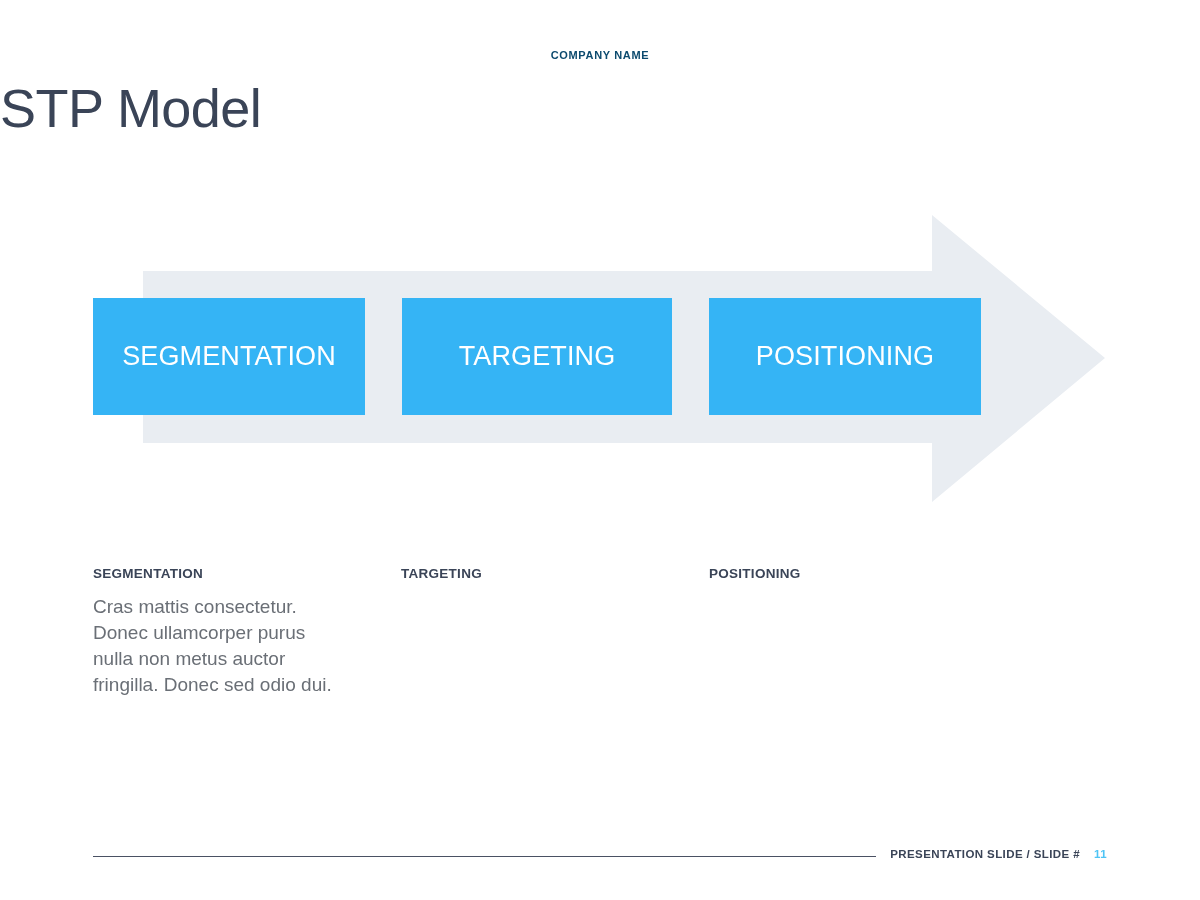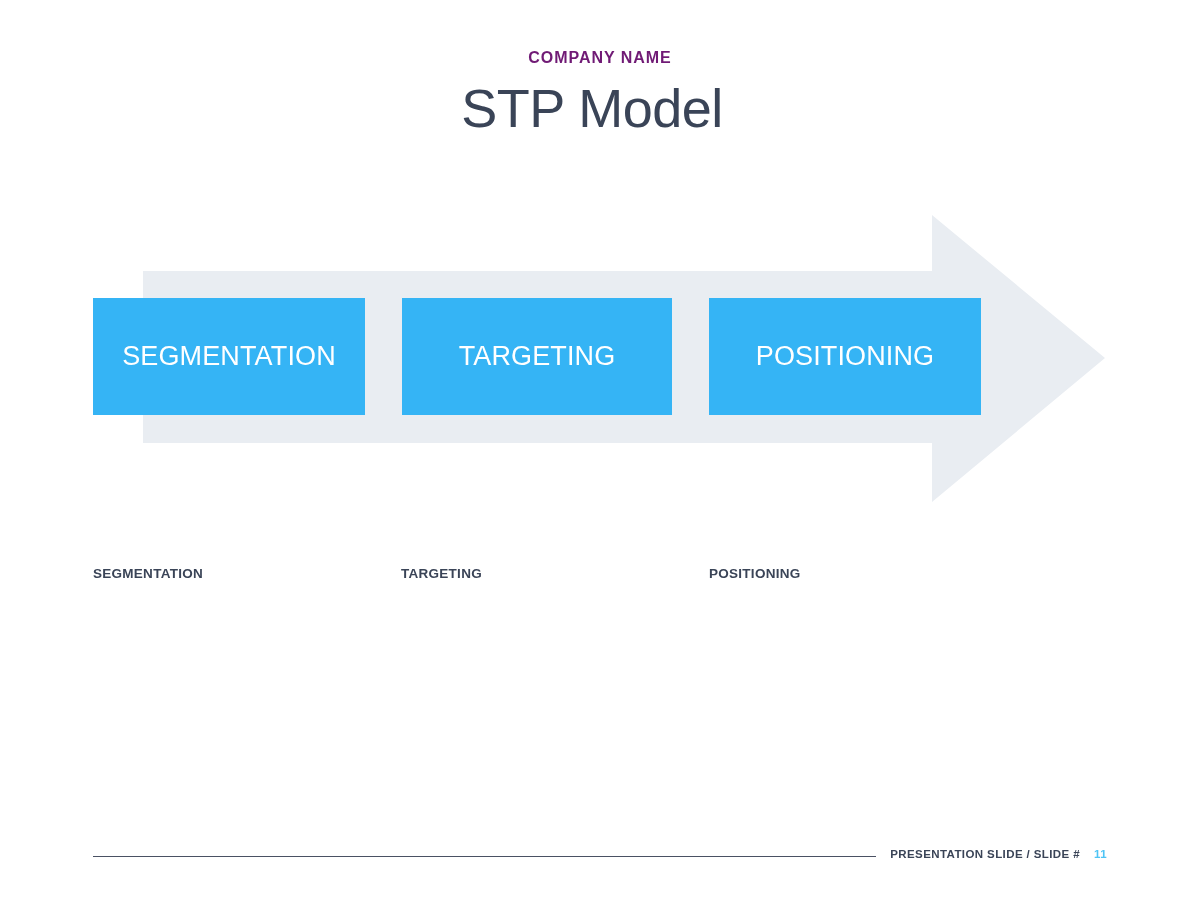--- a/index.html
+++ b/index.html
@@ -21,31 +21,30 @@
     overflow: hidden;
   }
 
   
   .eyebrow {
     position: absolute;
     top: 49px;
     left: 0;
     width: 1200px;
     text-align: center;
-    font-size: 16px;
+    font-size: 11px;
     font-weight: bold;
     letter-spacing: 0.06em;
-    color: #701a75;
+    color: #0c4a6e;
   }
   .slide-title {
     position: absolute;
     top: 76px;
     left: 0;
     width: 1184px;
-    text-align: center;
     font-size: 54px;
     font-weight: normal;
     letter-spacing: -0.01em;
     color: #3a4457;
     line-height: 1.2;
   }
 
   
   .arrow-wrap {
     position: absolute;
@@ -151,20 +150,21 @@
   <div class="stage-box" id="stage-1">
     <span class="stage-label">TARGETING</span>
   </div>
 
   <div class="stage-box" id="stage-2">
     <span class="stage-label">POSITIONING</span>
   </div>
 
   <div class="desc-col" id="desc-0">
     <p class="desc-title">SEGMENTATION</p>
+    <p class="desc-body">Cras mattis consectetur. Donec ullamcorper purus nulla non metus auctor fringilla. Donec sed odio dui.</p>
   </div>
 
   <div class="desc-col" id="desc-1">
     <p class="desc-title">TARGETING</p>
   </div>
 
   <div class="desc-col" id="desc-2">
     <p class="desc-title">POSITIONING</p>
   </div>
 

